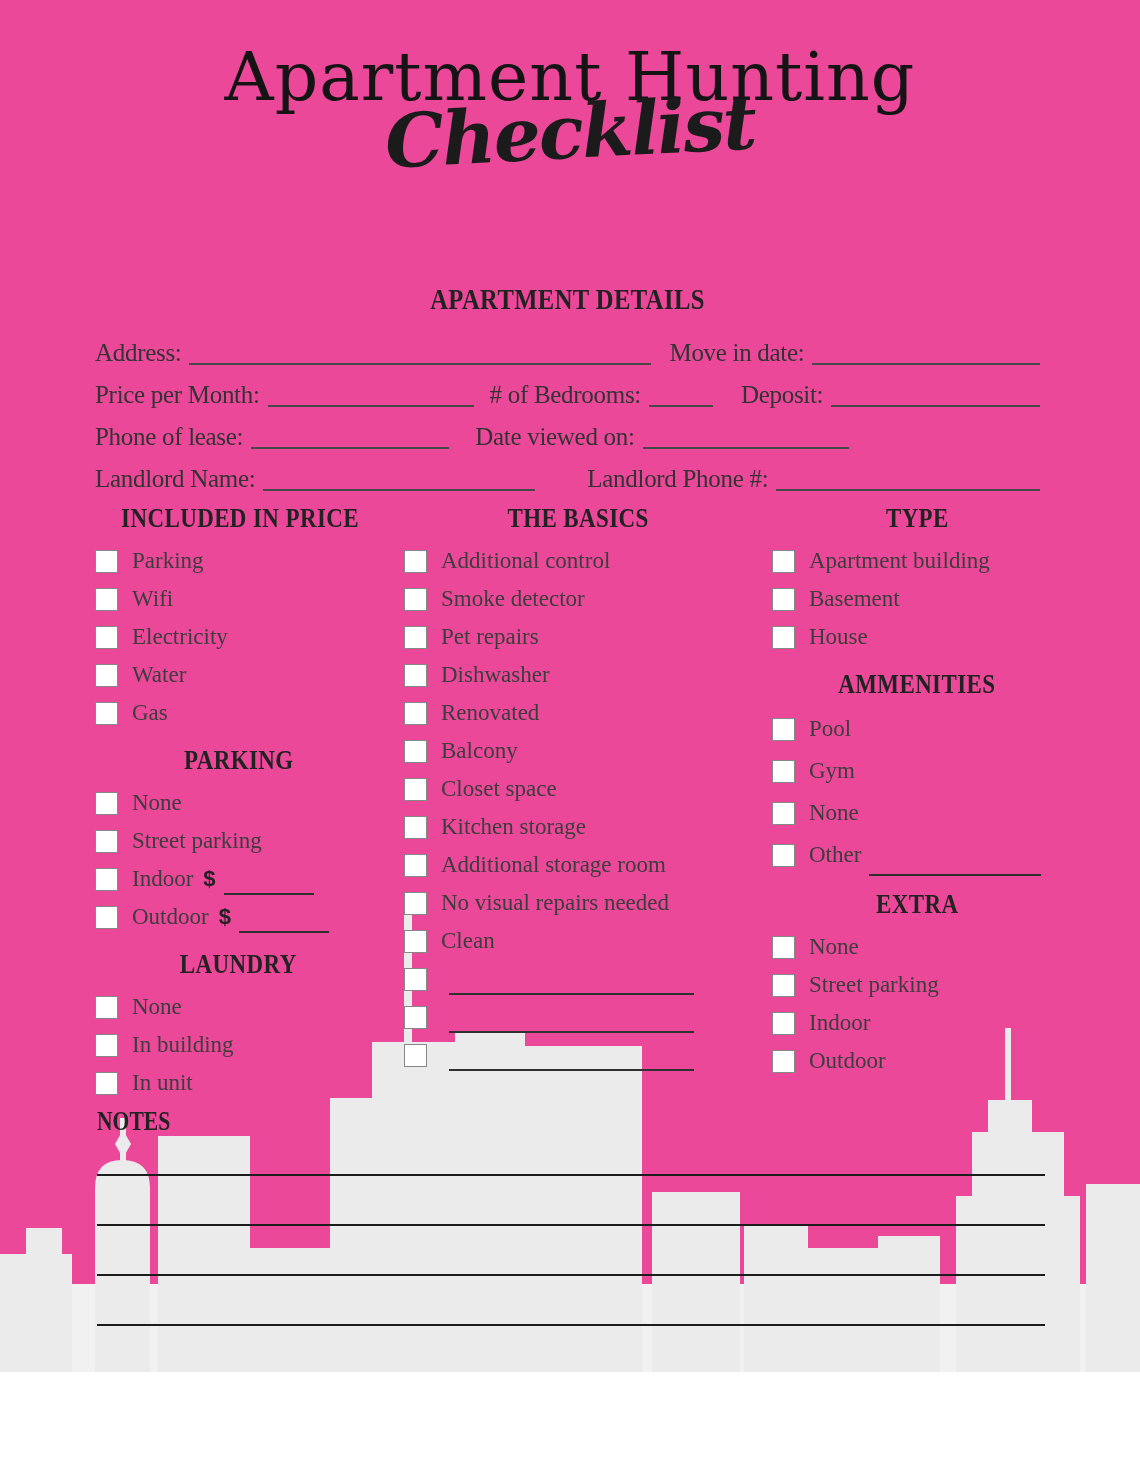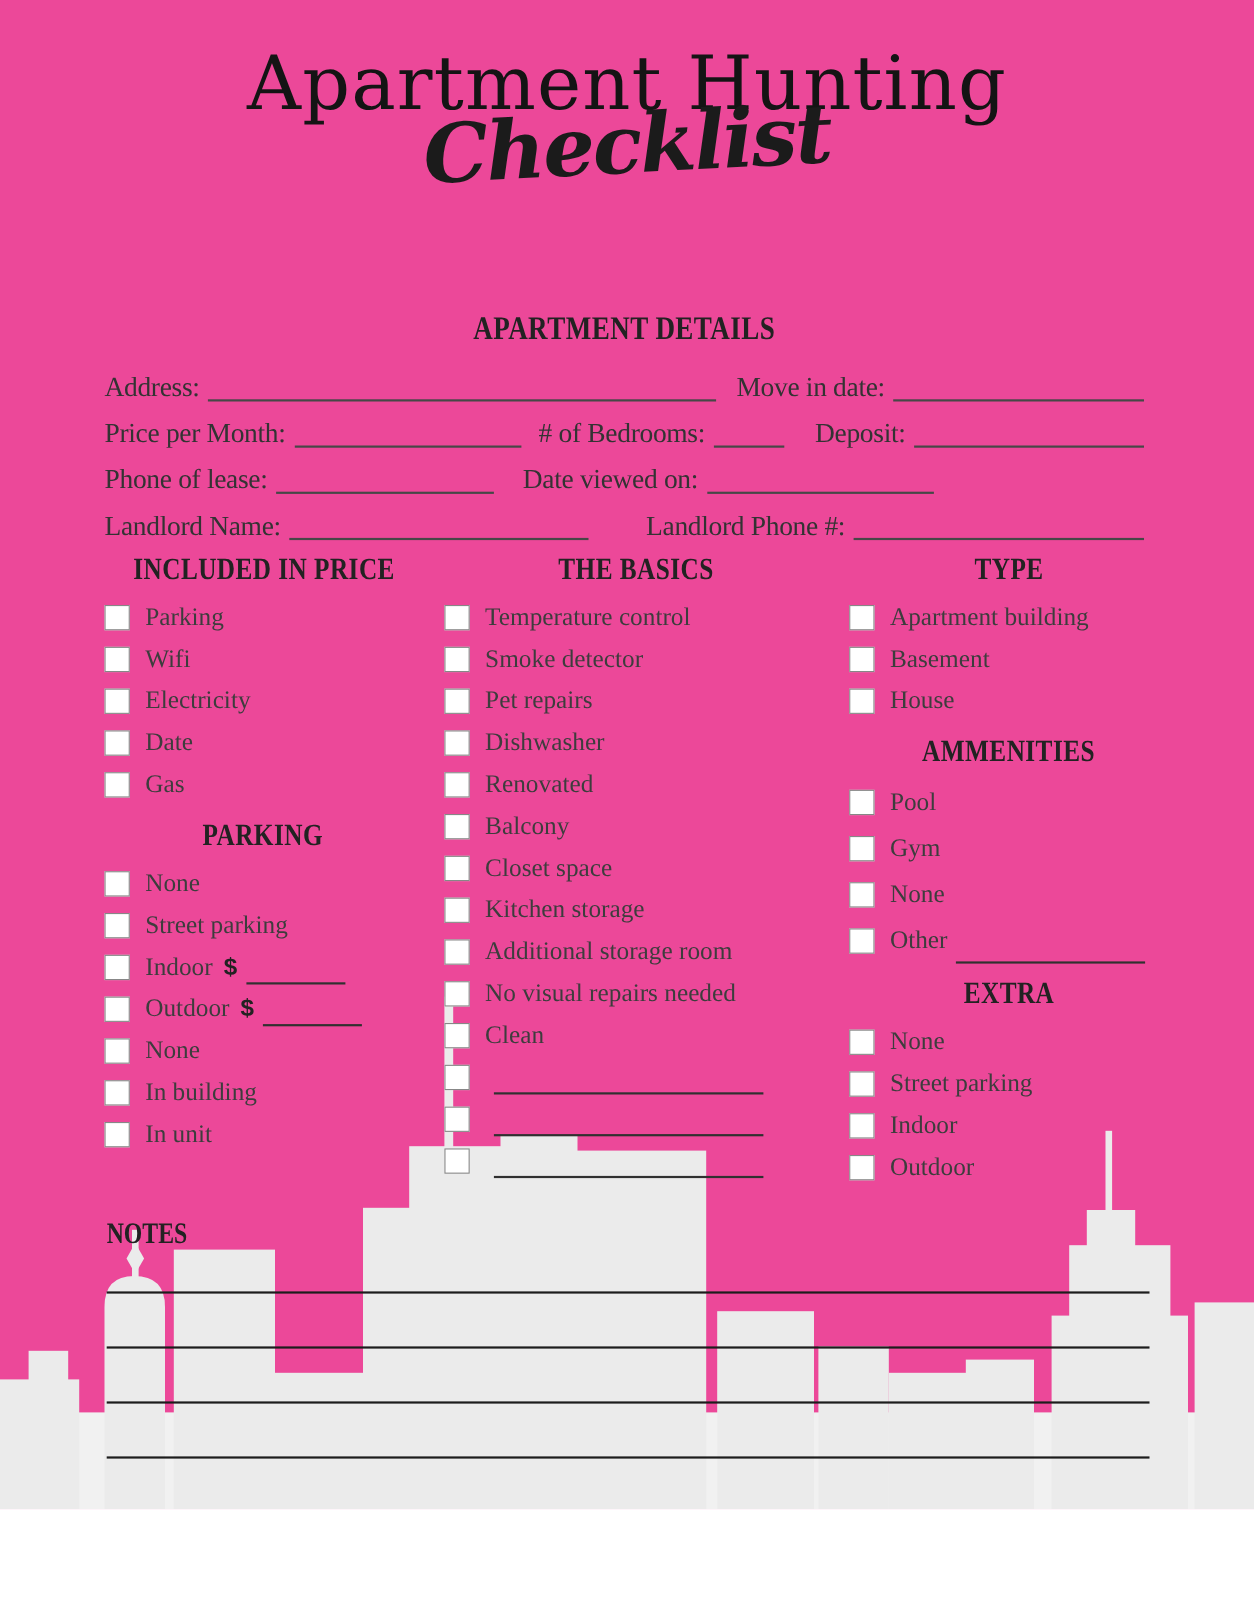--- a/index.html
+++ b/index.html
@@ -152,21 +152,21 @@
             <div class="check-row">
               <span class="checkbox"></span>
               <span class="item-label">Wifi</span>
             </div>
             <div class="check-row">
               <span class="checkbox"></span>
               <span class="item-label">Electricity</span>
             </div>
             <div class="check-row">
               <span class="checkbox"></span>
-              <span class="item-label">Date</span>
+              <span class="item-label">Water</span>
             </div>
             <div class="check-row">
               <span class="checkbox"></span>
               <span class="item-label">Gas</span>
             </div>
           </div>
       </div>
       <div class="section sec-parking">
         <div class="list-heading-wrap"><span class="sec-heading list-heading">PARKING</span></div>
         <div>
@@ -186,20 +186,21 @@
             </div>
             <div class="check-row">
               <span class="checkbox"></span>
               <span class="item-label">Outdoor</span>
               <span class="dollar">$</span>
               <span class="fill-line"></span>
             </div>
           </div>
       </div>
       <div class="section sec-laundry">
+        <div class="list-heading-wrap"><span class="sec-heading list-heading">LAUNDRY</span></div>
         <div>
             <div class="check-row">
               <span class="checkbox"></span>
               <span class="item-label">None</span>
             </div>
             <div class="check-row">
               <span class="checkbox"></span>
               <span class="item-label">In building</span>
             </div>
             <div class="check-row">
@@ -209,21 +210,21 @@
           </div>
       </div>
     </div>
 
     <div class="col col2">
       <div class="section sec-basics">
         <div class="list-heading-wrap"><span class="sec-heading list-heading">THE BASICS</span></div>
         <div>
             <div class="check-row">
               <span class="checkbox"></span>
-              <span class="item-label">Temperature control</span>
+              <span class="item-label">Additional control</span>
             </div>
             <div class="check-row">
               <span class="checkbox"></span>
               <span class="item-label">Smoke detector</span>
             </div>
             <div class="check-row">
               <span class="checkbox"></span>
               <span class="item-label">Pet repairs</span>
             </div>
             <div class="check-row">

